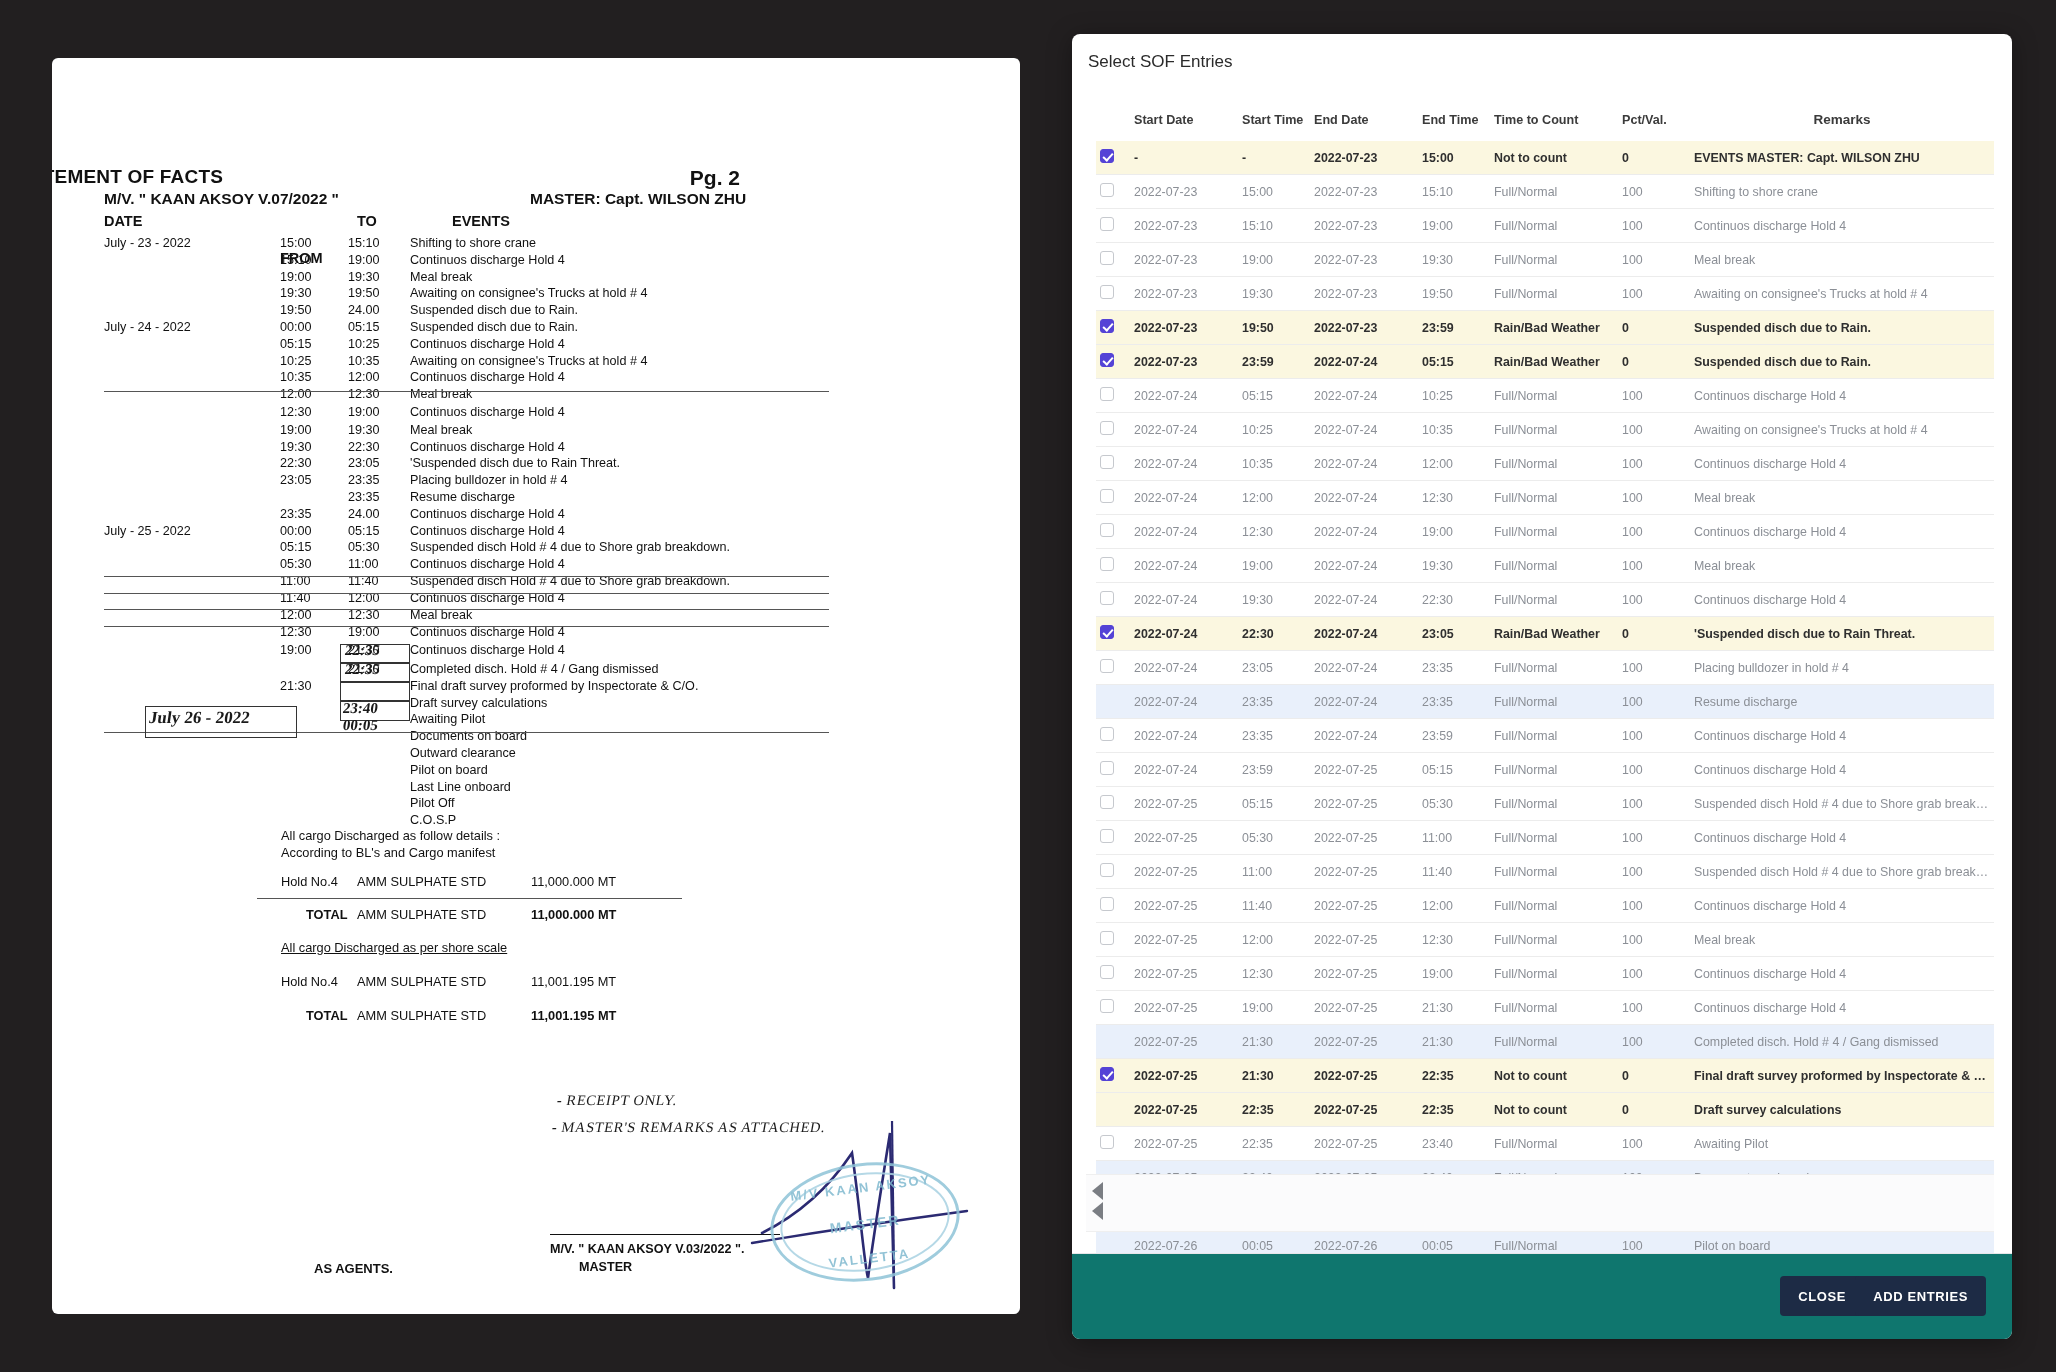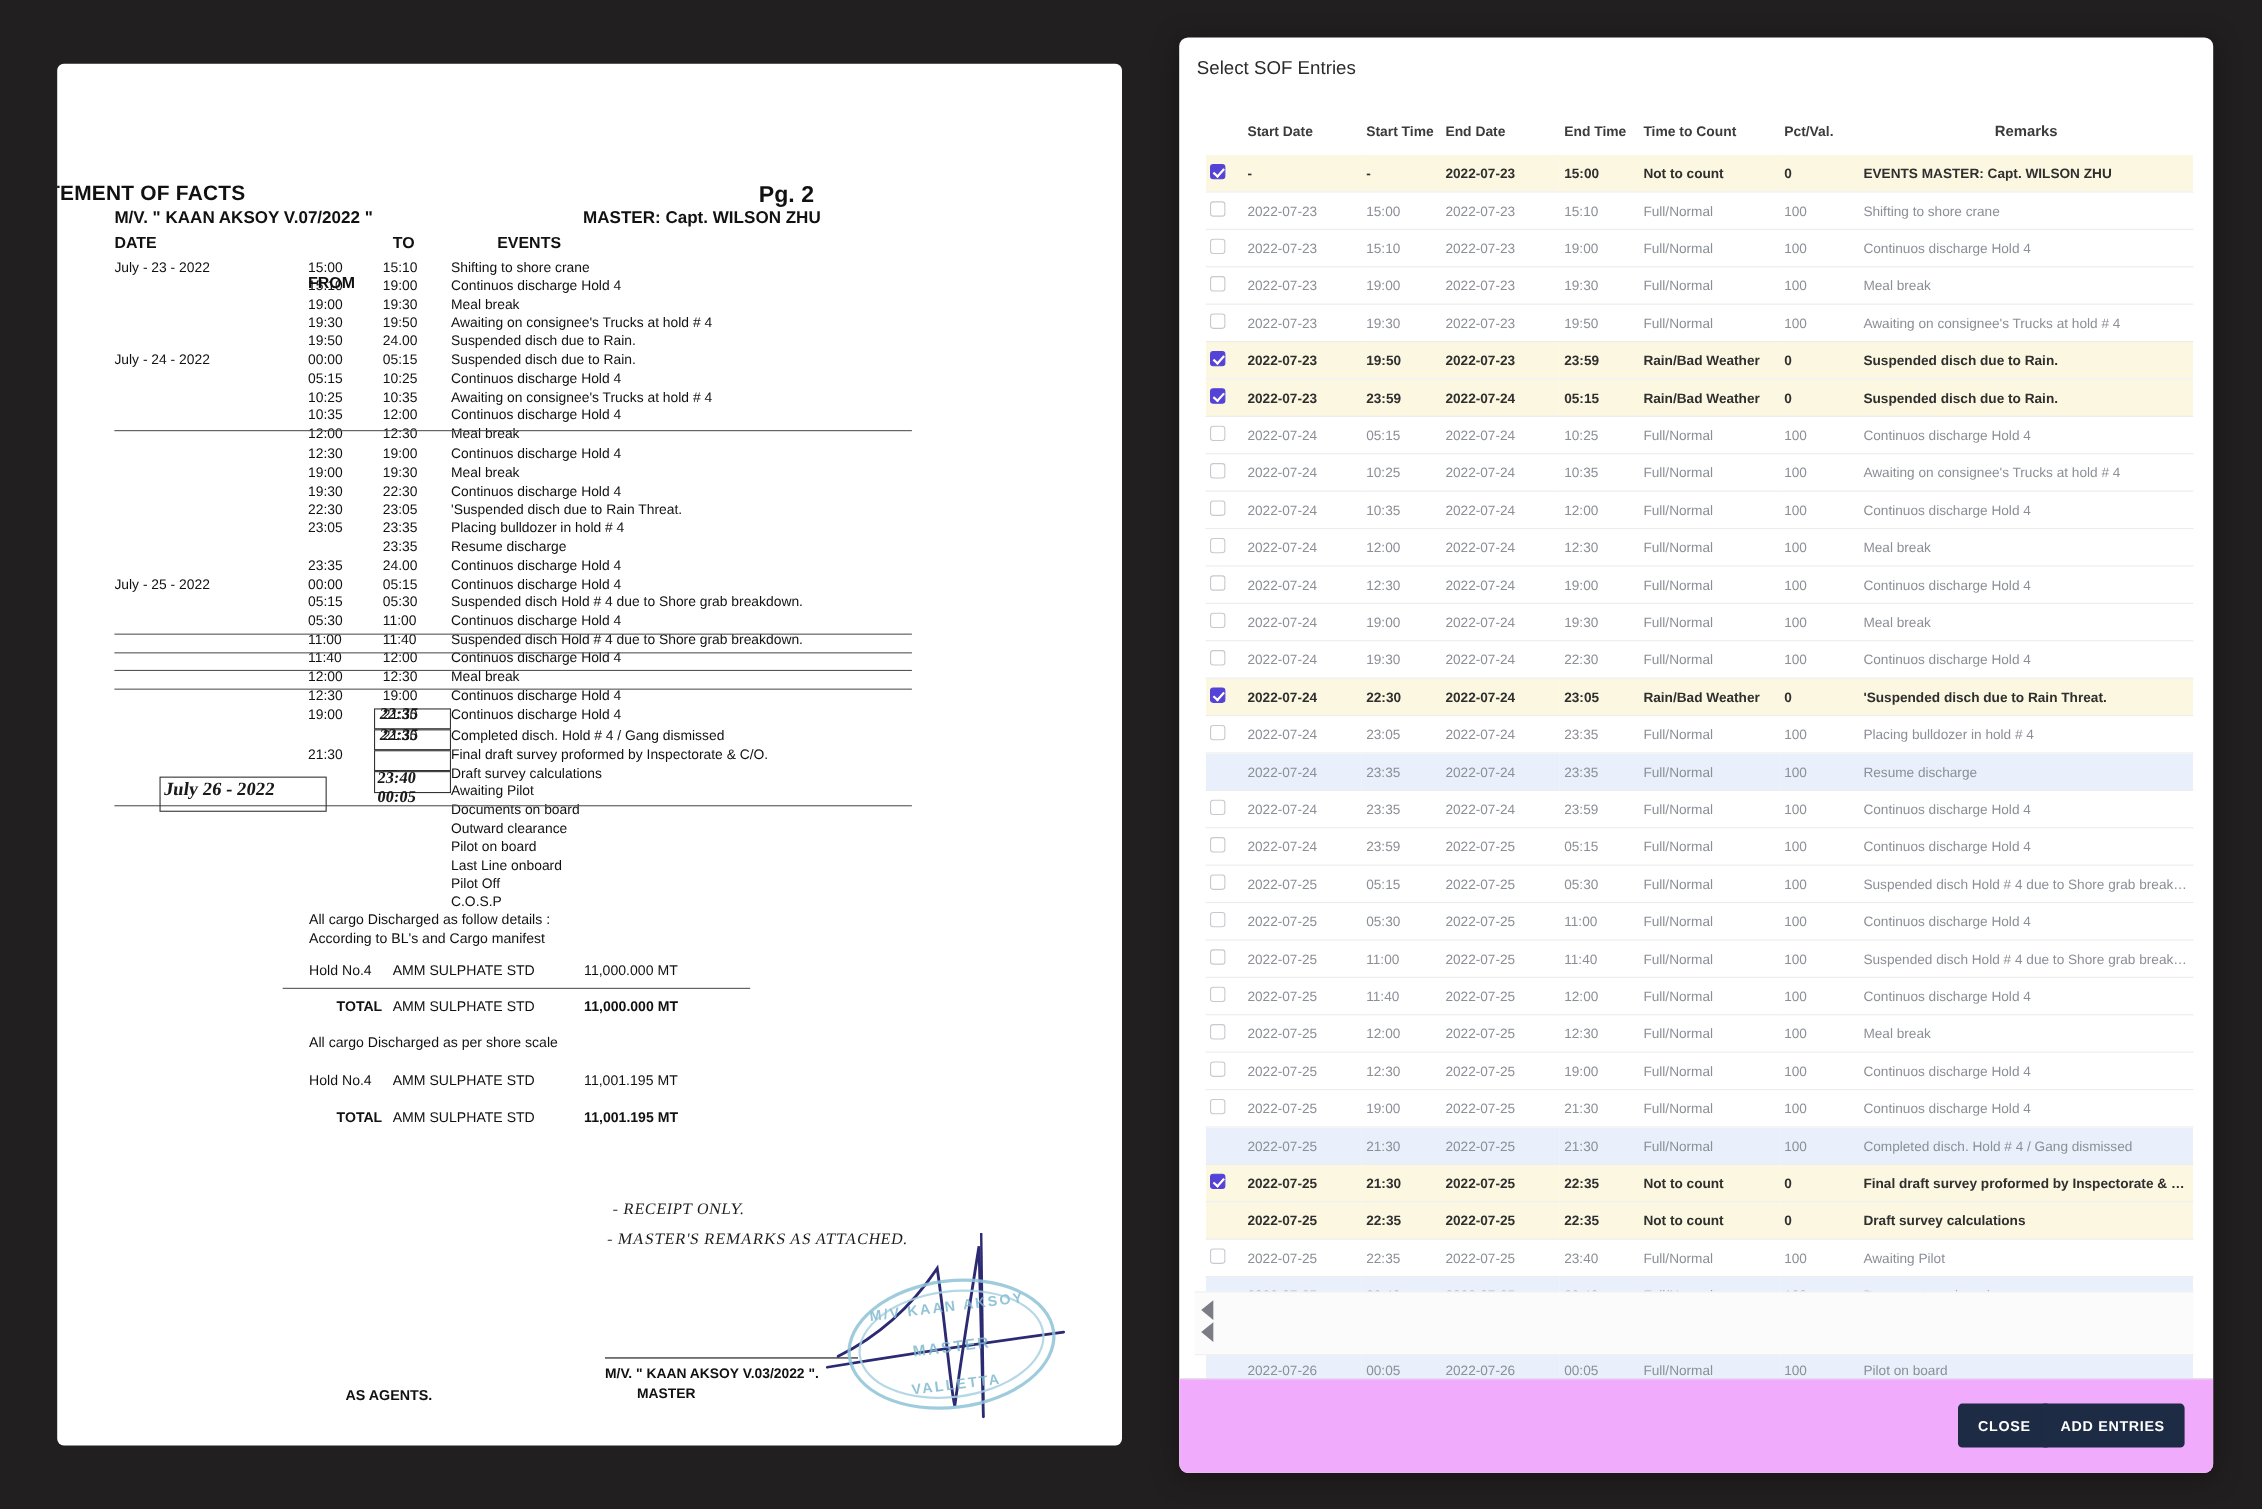--- a/index.html
+++ b/index.html
@@ -135,21 +135,21 @@
   .arrow {
     position: absolute; left: 6px; width: 0; height: 0;
     border-top: 9px solid transparent; border-bottom: 9px solid transparent;
     border-right: 11px solid #7a7d83;
   }
   .arrow.a1 { top: 7px; }
   .arrow.a2 { top: 27px; }
 
   .footer {
     position: absolute; left: 0; right: 0; bottom: 0; height: 86px;
-    background: #f0abfc; border-top: 1px solid #e6e6e9;
+    background: #0f766e; border-top: 1px solid #e6e6e9;
   }
   .btn {
     position: absolute; top: 22px; height: 40px;
     background: #1d2b45; color: #fff; border: none; border-radius: 4px;
     font-size: 13px; font-weight: bold; letter-spacing: .6px;
     font-family: "Liberation Sans", sans-serif; cursor: pointer; padding: 0 18px;
   }
   .btn-close { right: 148px; }
   .btn-add { right: 26px; }
 </style>
@@ -404,21 +404,21 @@
 
       <div class="cargo" style="left:205px; top:770px;">All cargo Discharged as follow details :</div>
       <div class="cargo" style="left:205px; top:787px;">According to BL's and Cargo manifest</div>
       <div class="cargo" style="left:205px; top:816px;">Hold No.4</div>
       <div class="cargo" style="left:281px; top:816px;">AMM SULPHATE STD</div>
       <div class="cargo" style="left:455px; top:816px;">11,000.000 MT</div>
       <div class="hrule" style="left:205px; top:840px; width:425px; border-top-width:1.3px;"></div>
       <div class="cargo cargo-b" style="left:230px; top:849px;">TOTAL</div>
       <div class="cargo" style="left:281px; top:849px;">AMM SULPHATE STD</div>
       <div class="cargo cargo-b" style="left:455px; top:849px;">11,000.000 MT</div>
-      <div class="cargo" style="left:205px; top:882px;">All cargo Discharged as per shore scale</div>
+      <div class="cargo" style="left:205px; top:882px;text-decoration:underline;">All cargo Discharged as per shore scale</div>
       <div class="cargo" style="left:205px; top:916px;">Hold No.4</div>
       <div class="cargo" style="left:281px; top:916px;">AMM SULPHATE STD</div>
       <div class="cargo" style="left:455px; top:916px;">11,001.195 MT</div>
       <div class="cargo cargo-b" style="left:230px; top:950px;">TOTAL</div>
       <div class="cargo" style="left:281px; top:950px;">AMM SULPHATE STD</div>
       <div class="cargo cargo-b" style="left:455px; top:950px;">11,001.195 MT</div>
 
       <div class="note-hand" style="left:505px; top:1034px;">- RECEIPT ONLY.</div>
       <div class="note-hand" style="left:500px; top:1061px;">- MASTER'S REMARKS AS ATTACHED.</div>
 

